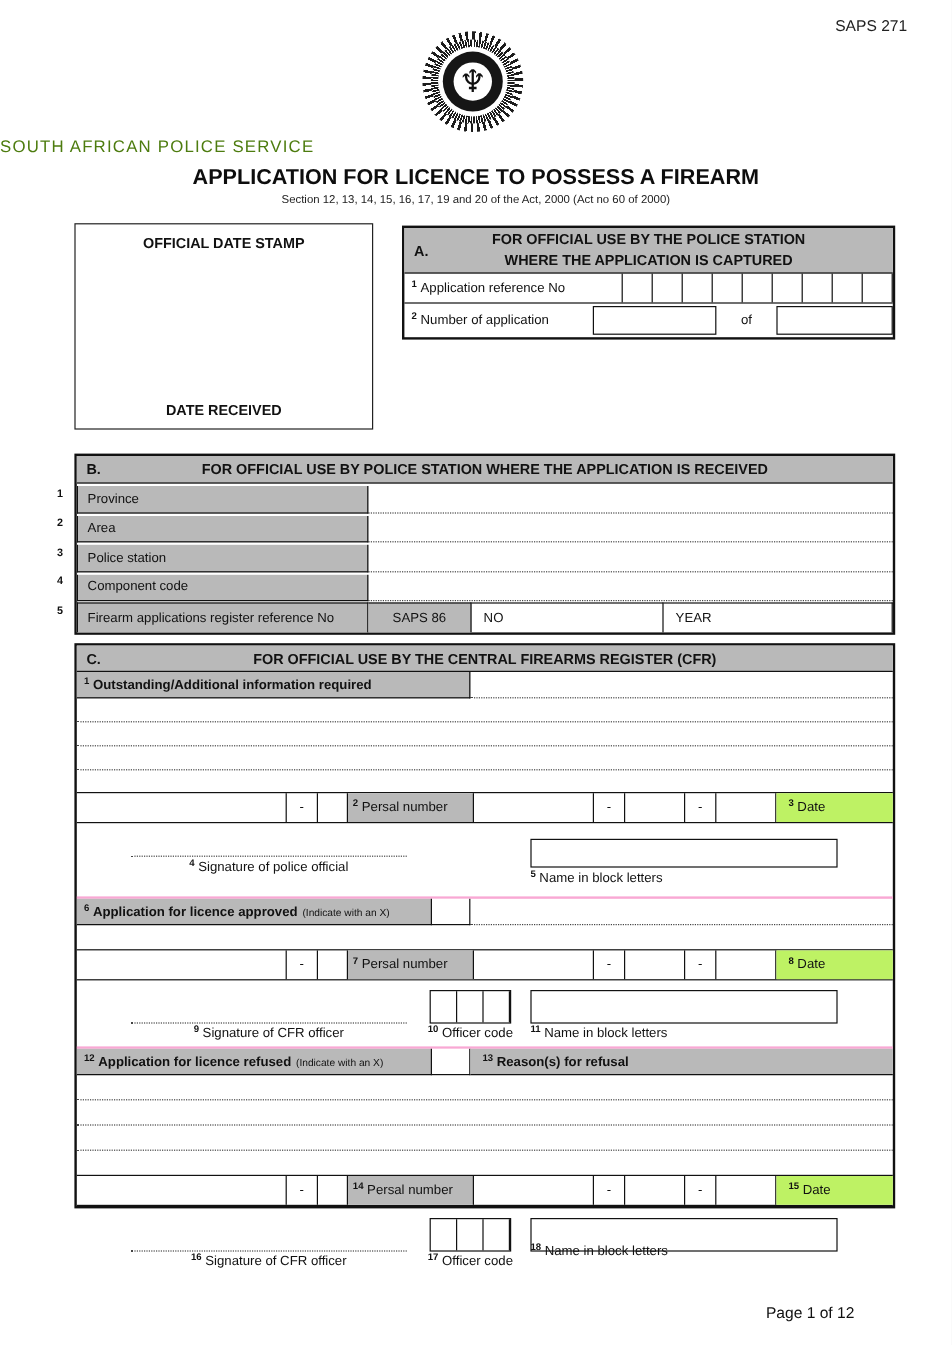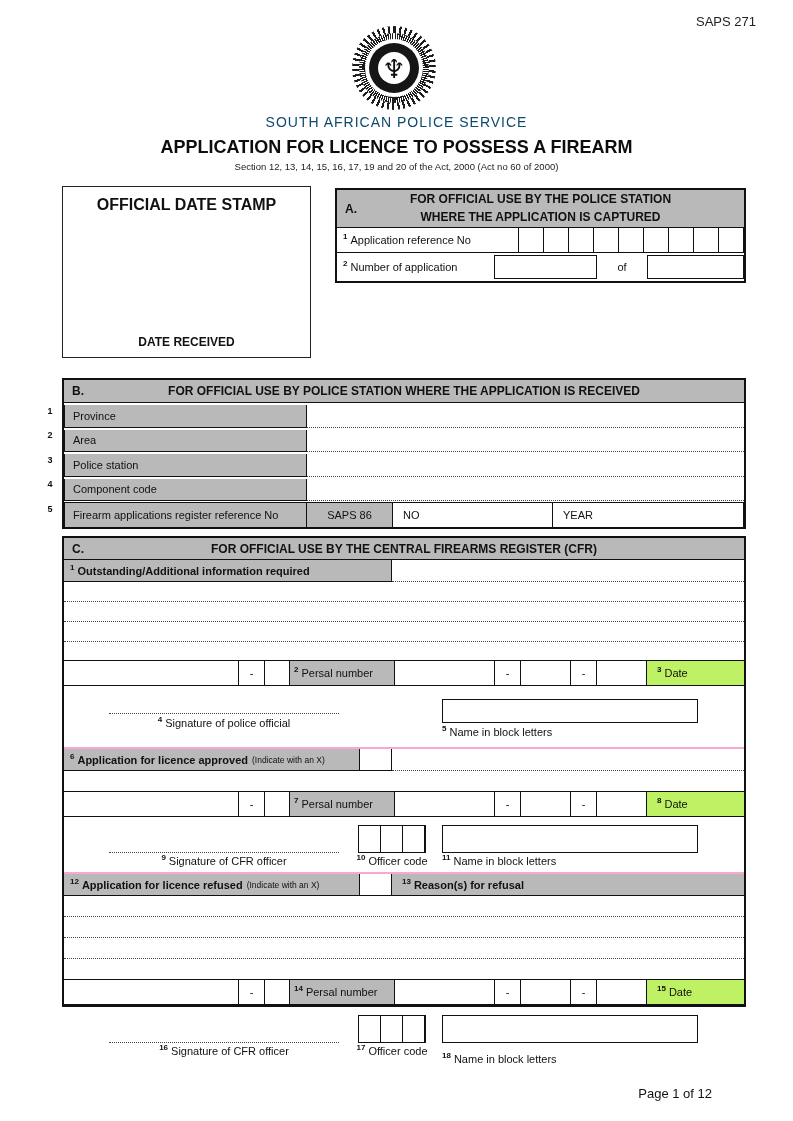--- a/index.html
+++ b/index.html
@@ -11,37 +11,37 @@
   .badge { position:absolute; top:26px; left:352px; width:84px; height:84px; }
   .rays { position:absolute; inset:0; border-radius:50%;
           background:repeating-conic-gradient(#1c1c1c 0deg 3.2deg, #ffffff 3.2deg 7.8deg); }
   .rays2 { position:absolute; inset:7px; border-radius:50%;
            background:repeating-conic-gradient(#ffffff 0deg 1.4deg, #1c1c1c 1.4deg 3.9deg); }
   .ring-cut { position:absolute; inset:13px; border-radius:50%; background:#ffffff; }
   .ring { position:absolute; inset:17px; border-radius:50%; background:#161616; }
   .ring-inner { position:absolute; inset:26px; border-radius:50%; background:#ffffff; }
   .emblem { position:absolute; inset:0; display:flex; align-items:center; justify-content:center;
             font-size:26px; line-height:1; color:#101010; font-family:"DejaVu Sans", sans-serif; padding-top:2px; }
-  .service-name { position:absolute; top:114px; left:0; width:793px; text-align:center;
-                  font-size:14px; letter-spacing:1px; color:#0c4a6e; }
+  .service-name { position:absolute; top:114px; left:0; width:793px; text-align:left;
+                  font-size:14px; letter-spacing:1px; color:#4d7c0f; }
   .main-title { position:absolute; top:137px; left:0; width:793px; text-align:center;
                 font-size:18px; font-weight:bold; color:#0d0d0d; }
   .sub-title { position:absolute; top:161px; left:0; width:793px; text-align:center;
                font-size:9.5px; color:#222; }
 
   
   .sup { font-size:8px; font-weight:bold; vertical-align:top; position:relative; top:-2px; margin-right:3px; }
   .sec-head { display:flex; align-items:center; background:#b9b9b9; border-bottom:1px solid #111; }
   .sec-letter { font-weight:bold; font-size:12px; padding-left:8px; width:60px; }
   .sec-title { flex:1; text-align:center; font-weight:bold; font-size:12px; margin-left:-60px; }
 
   
   .stamp-box { position:absolute; left:62px; top:186px; width:249px; height:172px;
                border:1px solid #222; }
-  .stamp-top { position:absolute; top:9px; width:100%; text-align:center; font-size:16px; font-weight:bold; }
+  .stamp-top { position:absolute; top:9px; width:100%; text-align:center; font-size:12px; font-weight:bold; }
   .stamp-bottom { position:absolute; bottom:8px; width:100%; text-align:center; font-size:12px; font-weight:bold; }
 
   
   .section-a { position:absolute; left:335px; top:188px; width:411px; border:2px solid #111; background:#fff; }
   .a-head { height:38px; }
   .a-head .sec-title { line-height:1.45; }
   .a-row { display:flex; align-items:stretch; font-size:11px; }
   .a-row1 { height:25px; border-bottom:1px solid #111; }
   .a-row2 { height:28px; }
   .a-label { width:157px; display:flex; align-items:center; padding-left:6px; }
@@ -399,20 +399,20 @@
       </div>
       <div class="code-boxes" style="top:10px">
           <div class="cellbox"></div>
           <div class="cellbox"></div>
           <div class="cellbox"></div>
         </div>
       <div class="code-label" style="top:40px">
         <span class="sup">17</span><span>Officer code</span>
       </div>
       <div class="name-rect" style="top:10px; height:28px"></div>
-      <div class="name-label" style="top:48px">
+      <div class="name-label" style="top:32px">
         <span class="sup">18</span><span>Name in block letters</span>
       </div>
     </div>
   </div>
 
   <div class="page-footer">Page 1 of  12</div>
 </div>
 
 </body></html>

